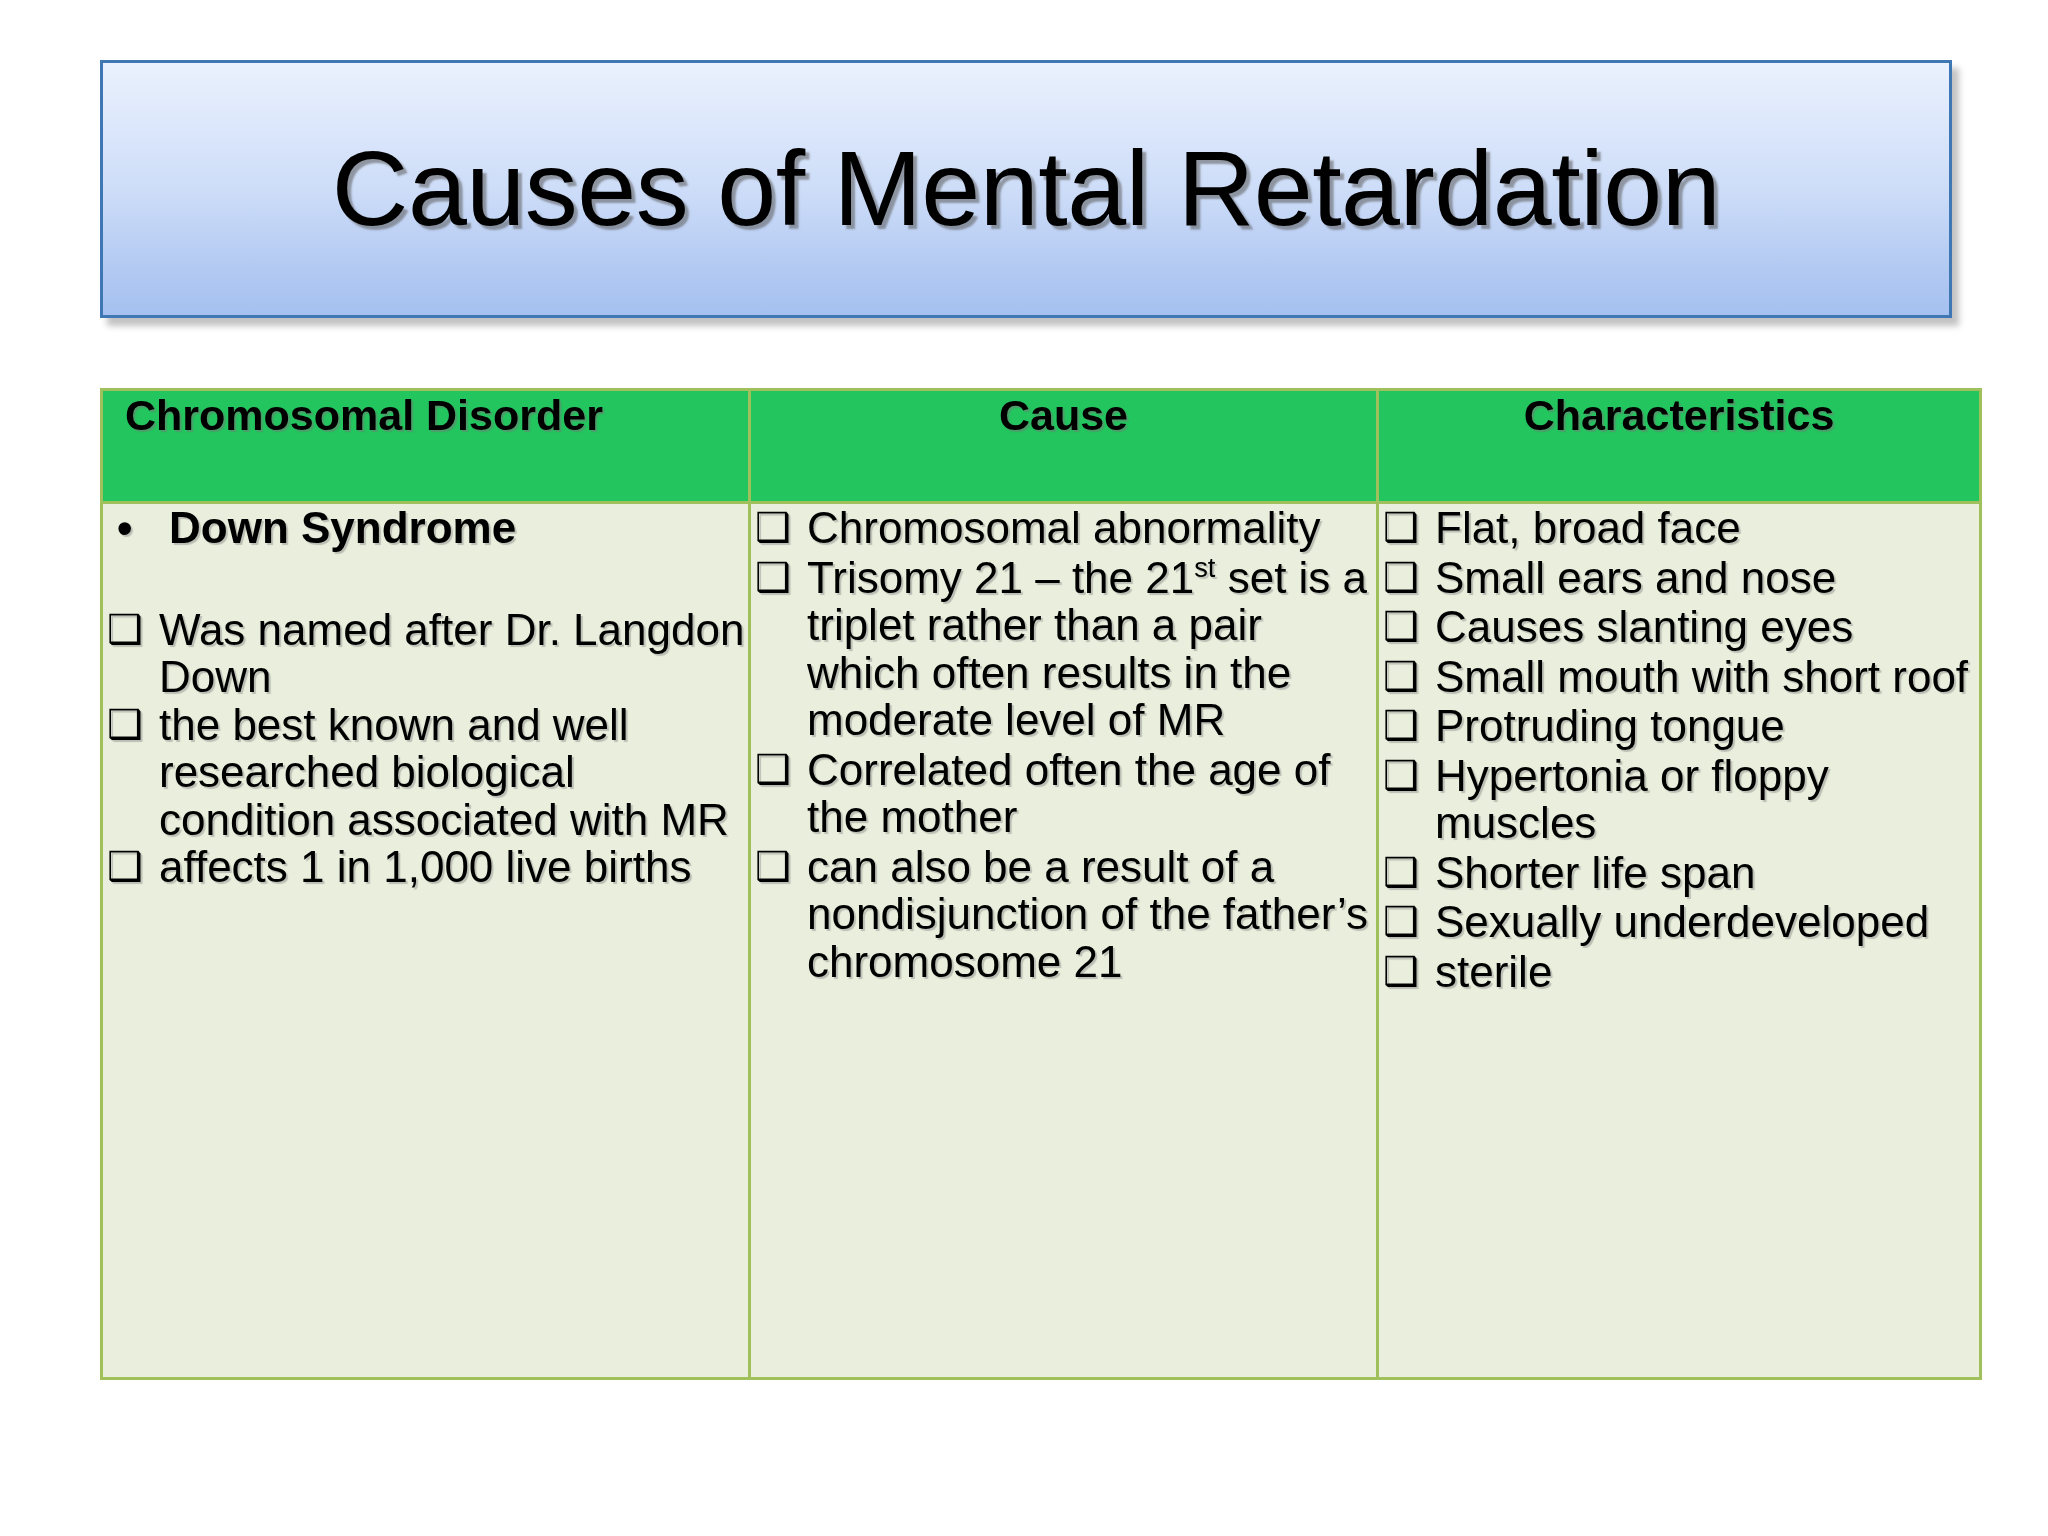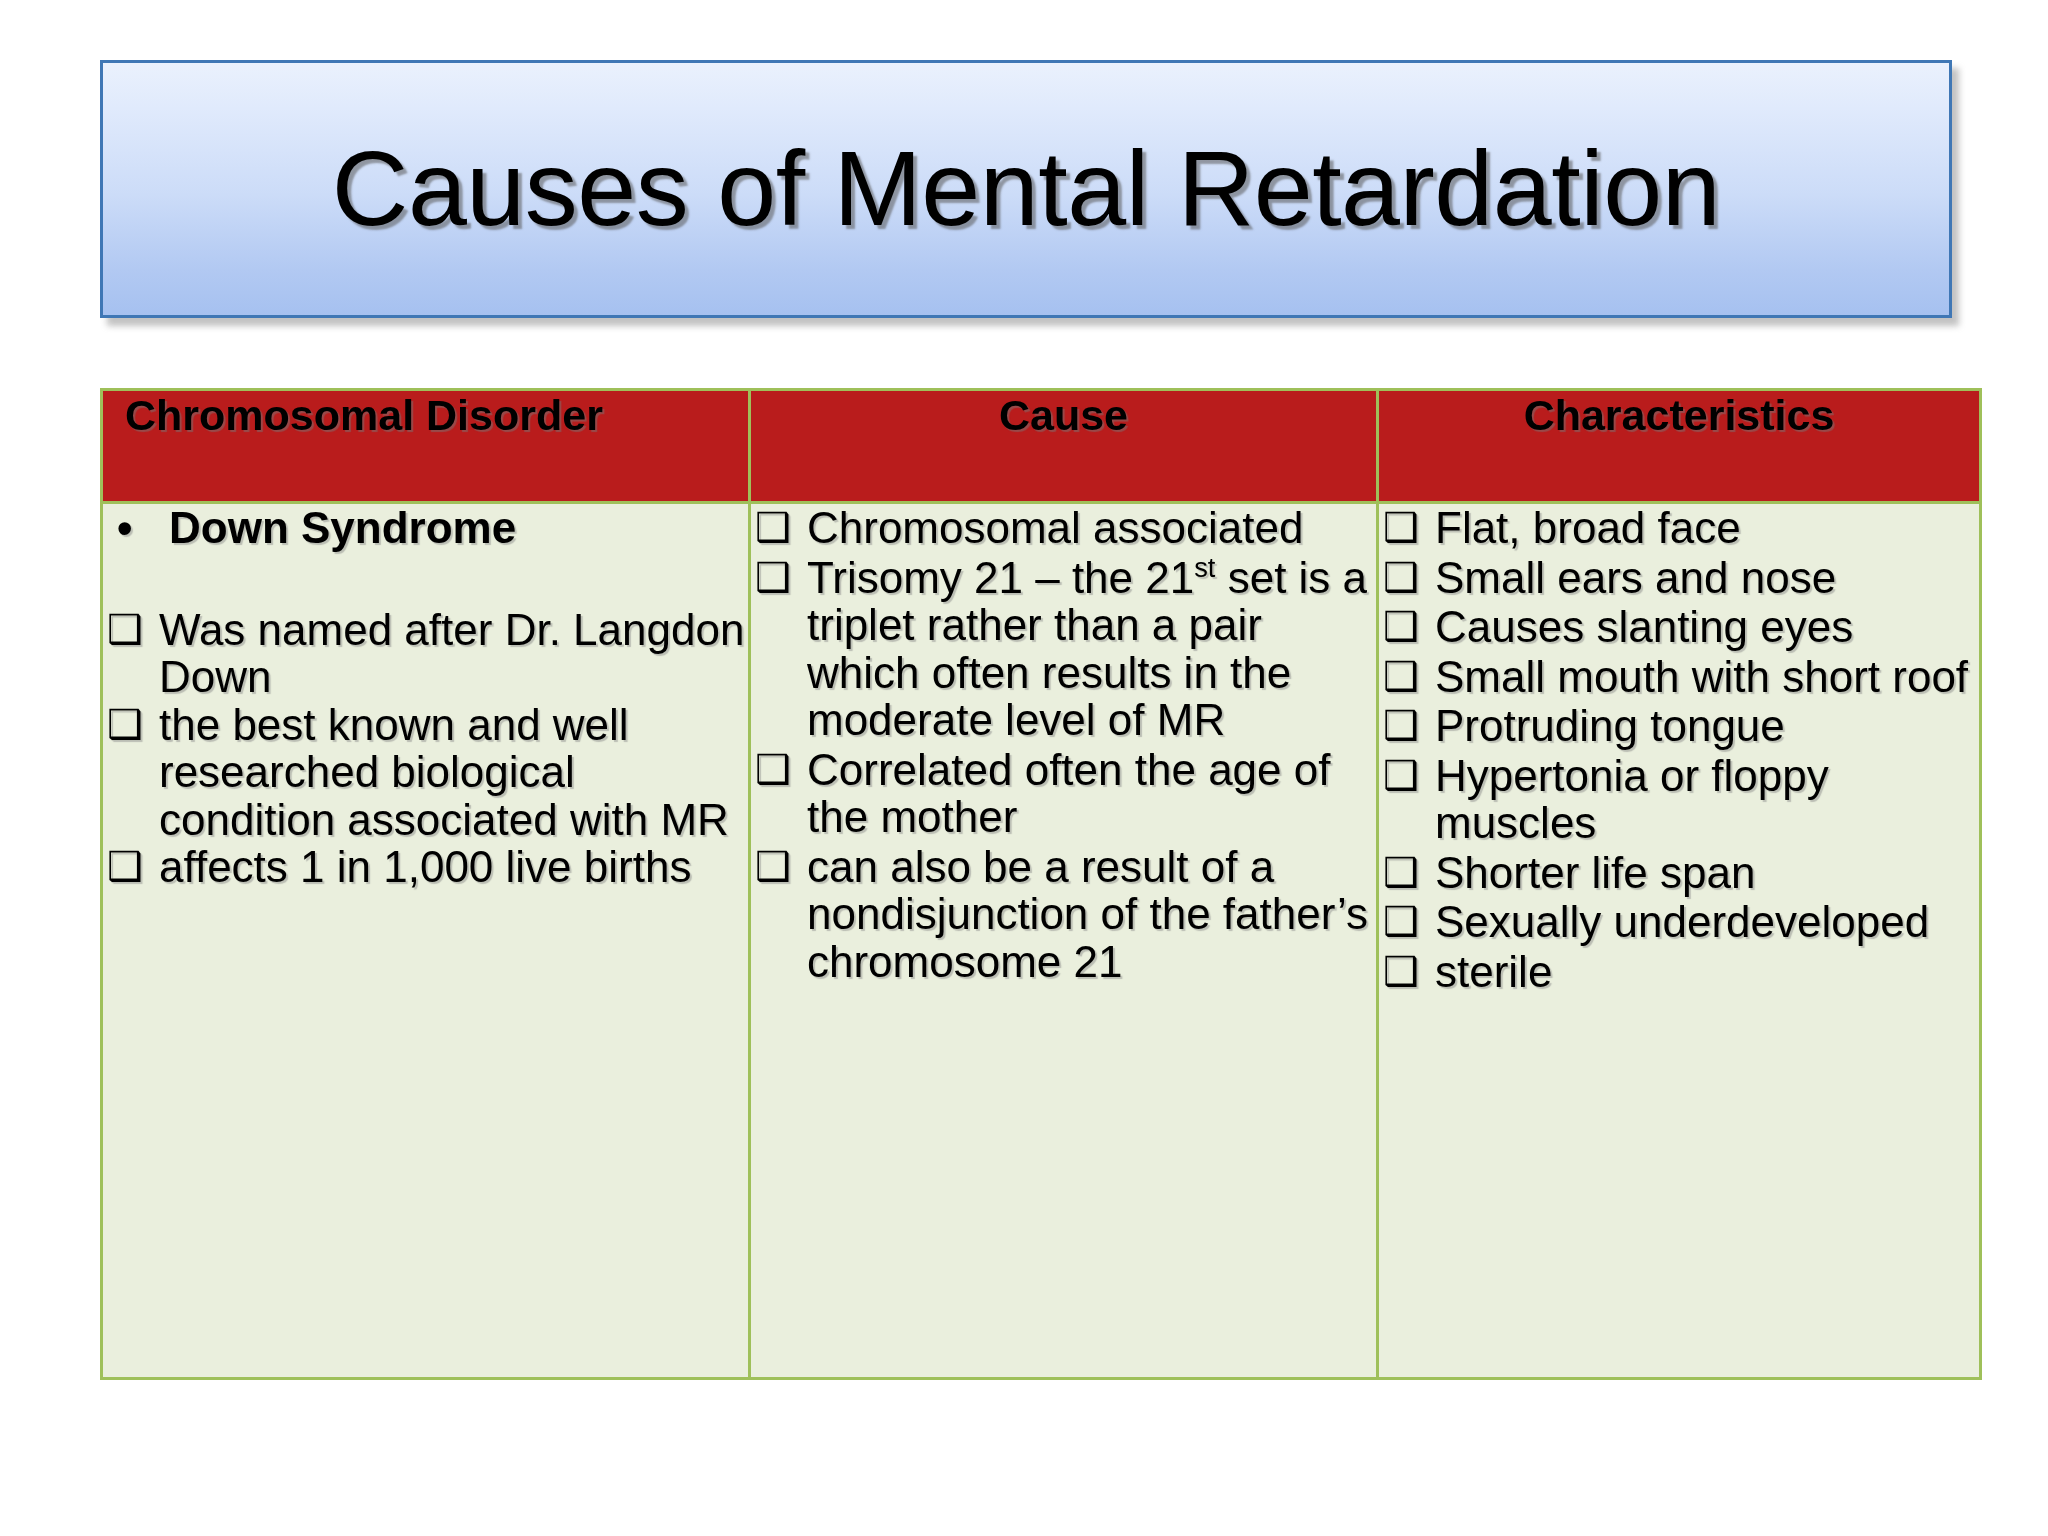--- a/index.html
+++ b/index.html
@@ -70,21 +70,21 @@
     width: 1848px;
     border-collapse: collapse;
     table-layout: fixed;
   }
   .tbl td, .tbl th {
     border: 3px solid #9fc05a;
     padding: 0;
     vertical-align: top;
   }
   .th-cell {
-    background: #b91c1c;
+    background: #22c55e;
     height: 110px;
     text-align: center;
     vertical-align: middle;
     margin-top: 16px;
   }
   .th-text {
     font-size: 43px;
     font-weight: bold;
     color: #000000;
     text-shadow: 2px 2px 1px rgba(120,120,120,0.5);
@@ -179,21 +179,21 @@
               <span class="mk">❑</span>
               <span> affects 1 in 1,000 live births</span>
             </li>
           </ul>
         </td>
 
         <td class="body-cell">
           <ul class="blist">
             <li>
               <span class="mk">❑</span>
-              <span>Chromosomal associated</span>
+              <span>Chromosomal abnormality</span>
             </li>
             <li>
               <span class="mk">❑</span>
               <span class="b">Trisomy 21</span><span> – the 21</span><sup class="sup">st</sup><span> set is a triplet rather than a pair which often results in the moderate level of MR</span>
             </li>
             <li>
               <span class="mk">❑</span>
               <span>Correlated often the age of the mother</span>
             </li>
             <li>

